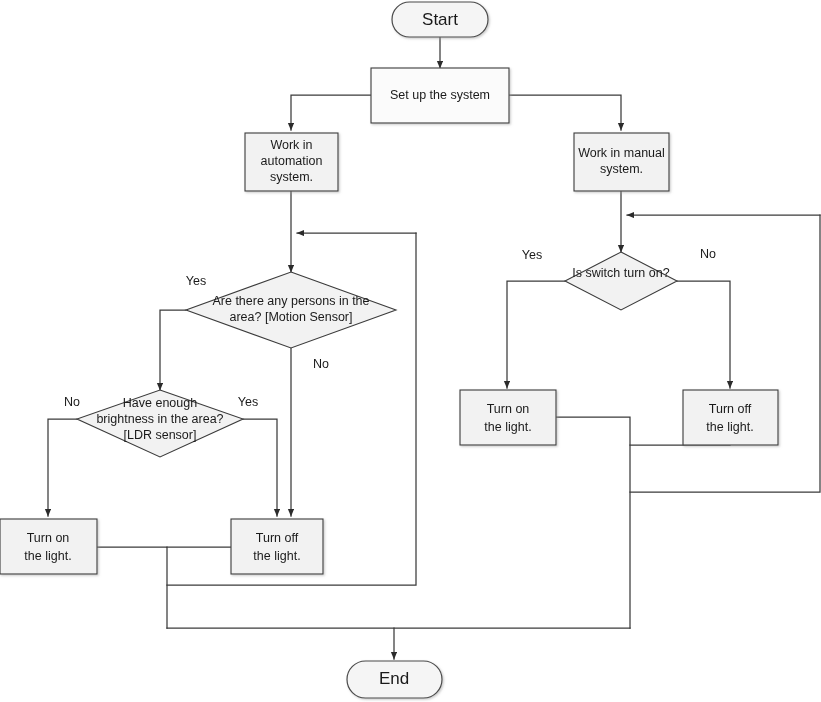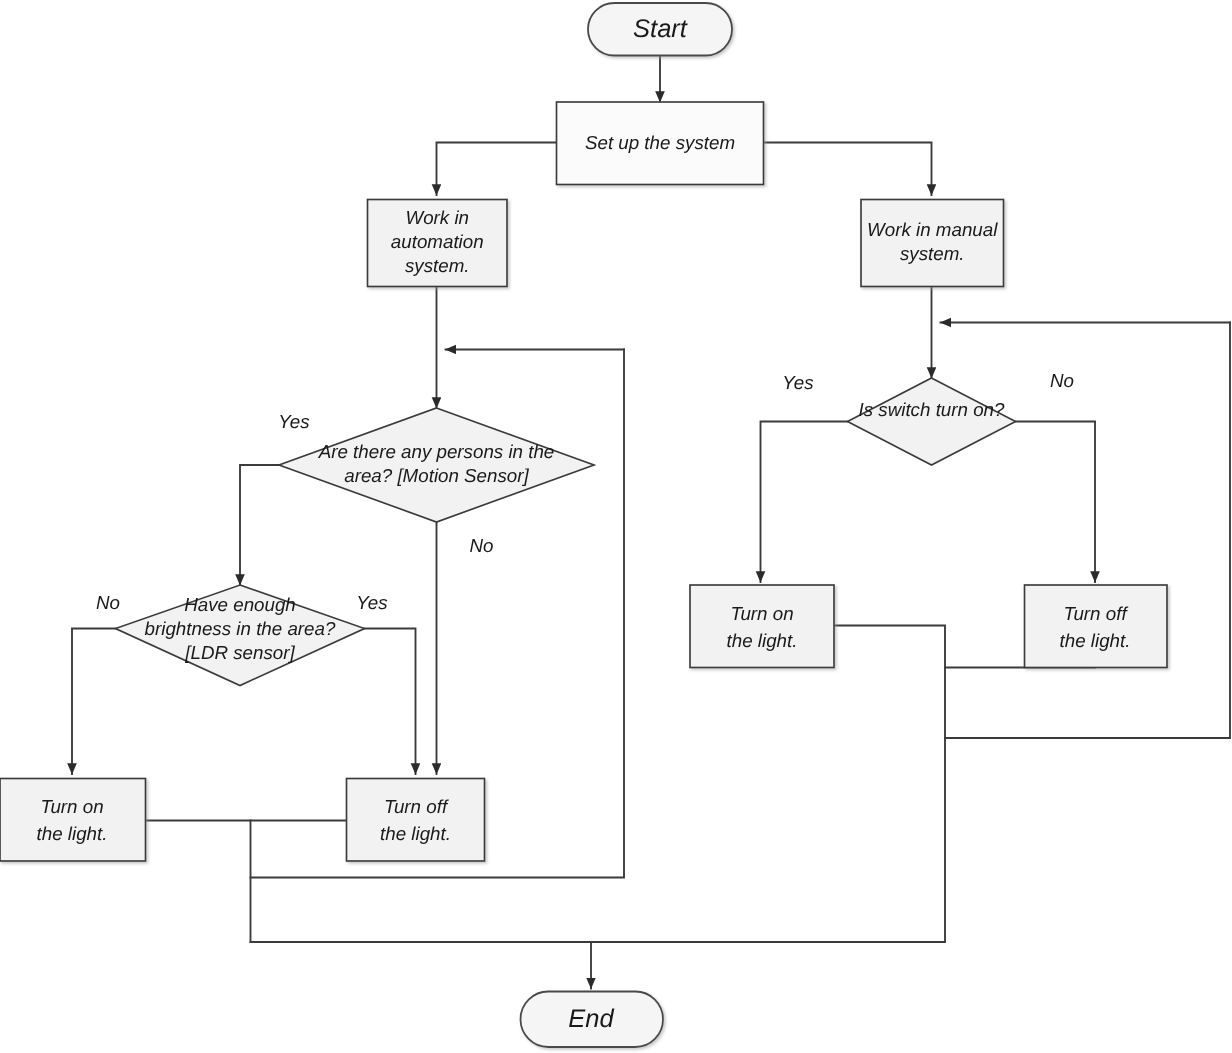--- a/index.html
+++ b/index.html
@@ -10,21 +10,20 @@
   body {
     width: 821px;
     height: 702px;
     font-family: "Liberation Sans", sans-serif;
     overflow: hidden;
   }
   #flowchart-root {
     position: relative;
     width: 821px;
     height: 702px;
-    font-style: italic;
   }
   svg.chart {
     display: block;
     width: 821px;
     height: 702px;
   }
   .node-shape {
     fill: #f2f2f2;
     stroke: #3b3b3b;
     stroke-width: 1.1;

